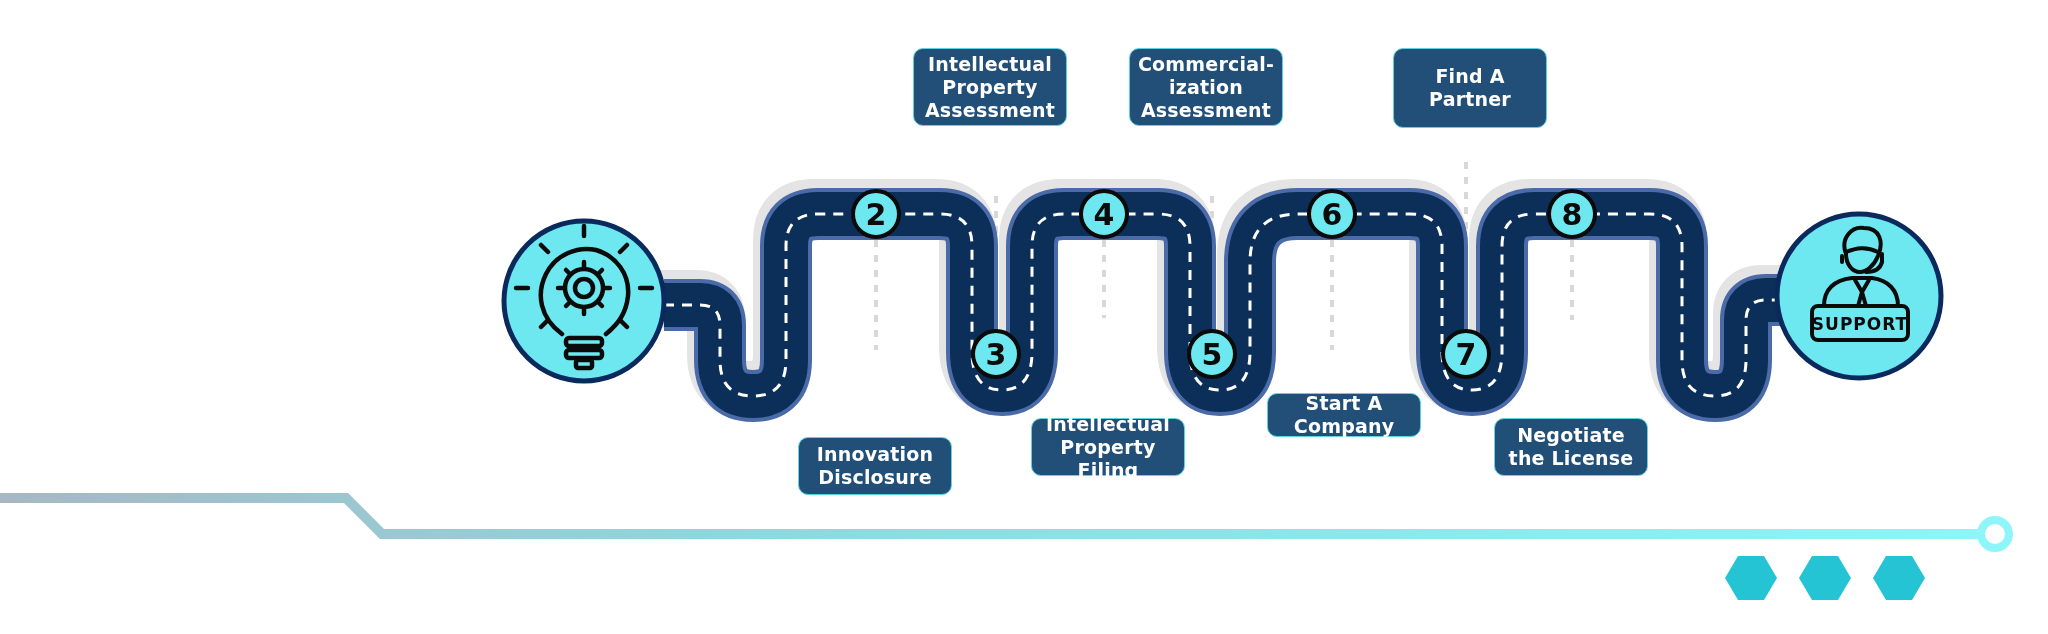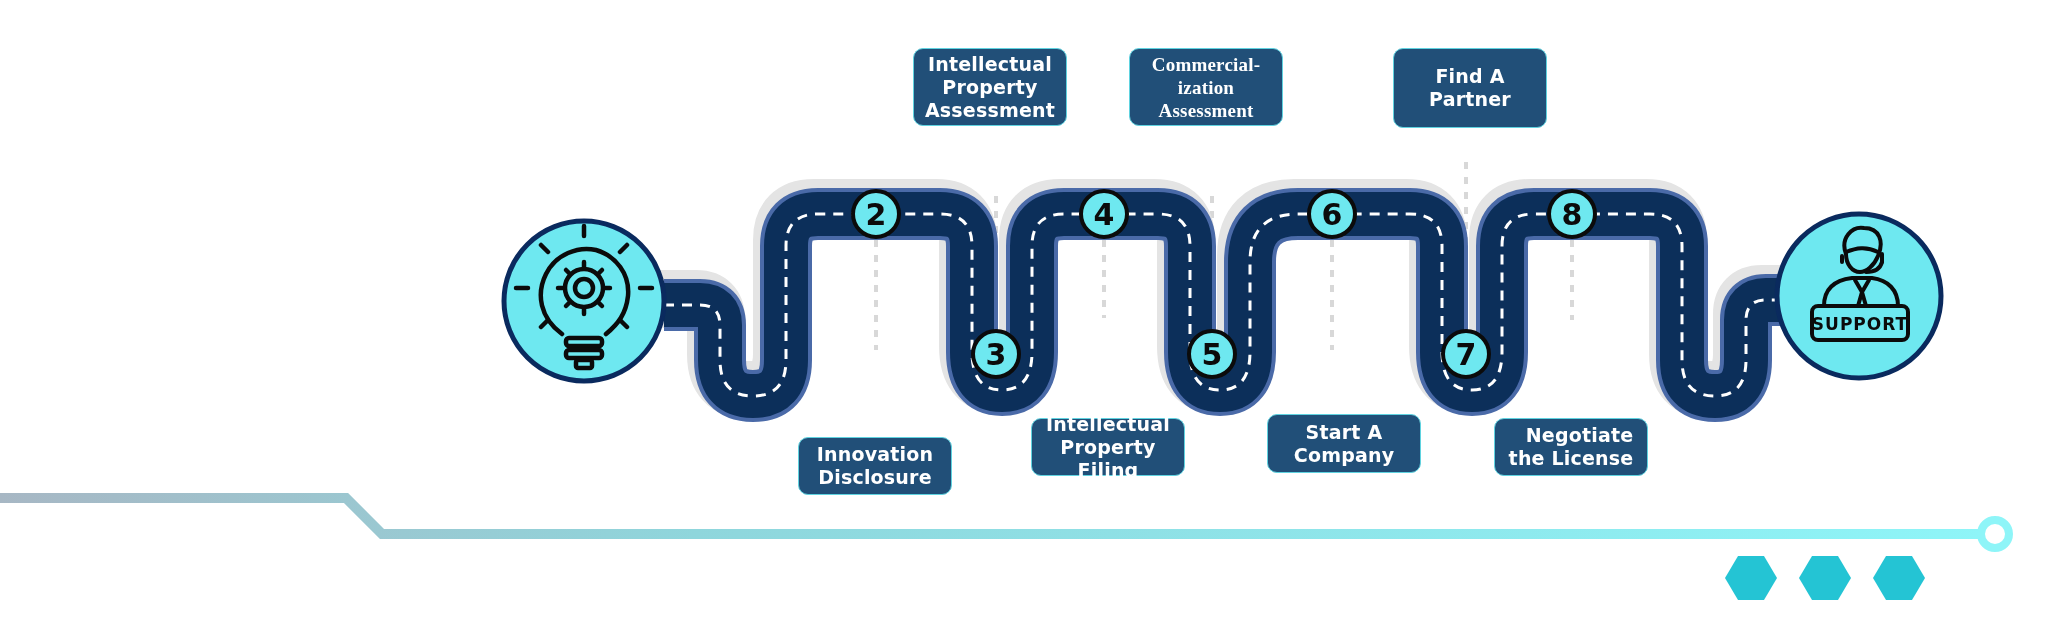--- a/index.html
+++ b/index.html
@@ -115,23 +115,23 @@
 
   
   <div id="labels">
       <div class="label-box" style="left: 798px; top: 418px; width: 154px; height: 58px; margin-top: 19px;">Innovation
 Disclosure</div>
       <div class="label-box" style="left: 913px; top: 48px; width: 154px; height: 78px;">Intellectual
 Property
 Assessment</div>
       <div class="label-box" style="left: 1031px; top: 418px; width: 154px; height: 58px;">Intellectual
 Property Filing</div>
-      <div class="label-box" style="left: 1129px; top: 48px; width: 154px; height: 78px; font-family: Liberation Serif, serif;">Commercial-
+      <div class="label-box" style="left: 1129px; top: 48px; width: 154px; height: 78px;">Commercial-
 ization
 Assessment</div>
-      <div class="label-box" style="left: 1267px; top: 414px; width: 154px; height: 59px;">Start A
+      <div class="label-box" style="left: 1267px; top: 393px; width: 154px; height: 44px;">Start A
 Company</div>
       <div class="label-box" style="left: 1393px; top: 48px; width: 154px; height: 80px;">Find A
 Partner</div>
-      <div class="label-box" style="left: 1494px; top: 418px; width: 154px; height: 58px; text-align: right;">Negotiate
+      <div class="label-box" style="left: 1494px; top: 418px; width: 154px; height: 58px;">Negotiate
 the License</div>
     </div>
 </div>
 
 </body></html>

